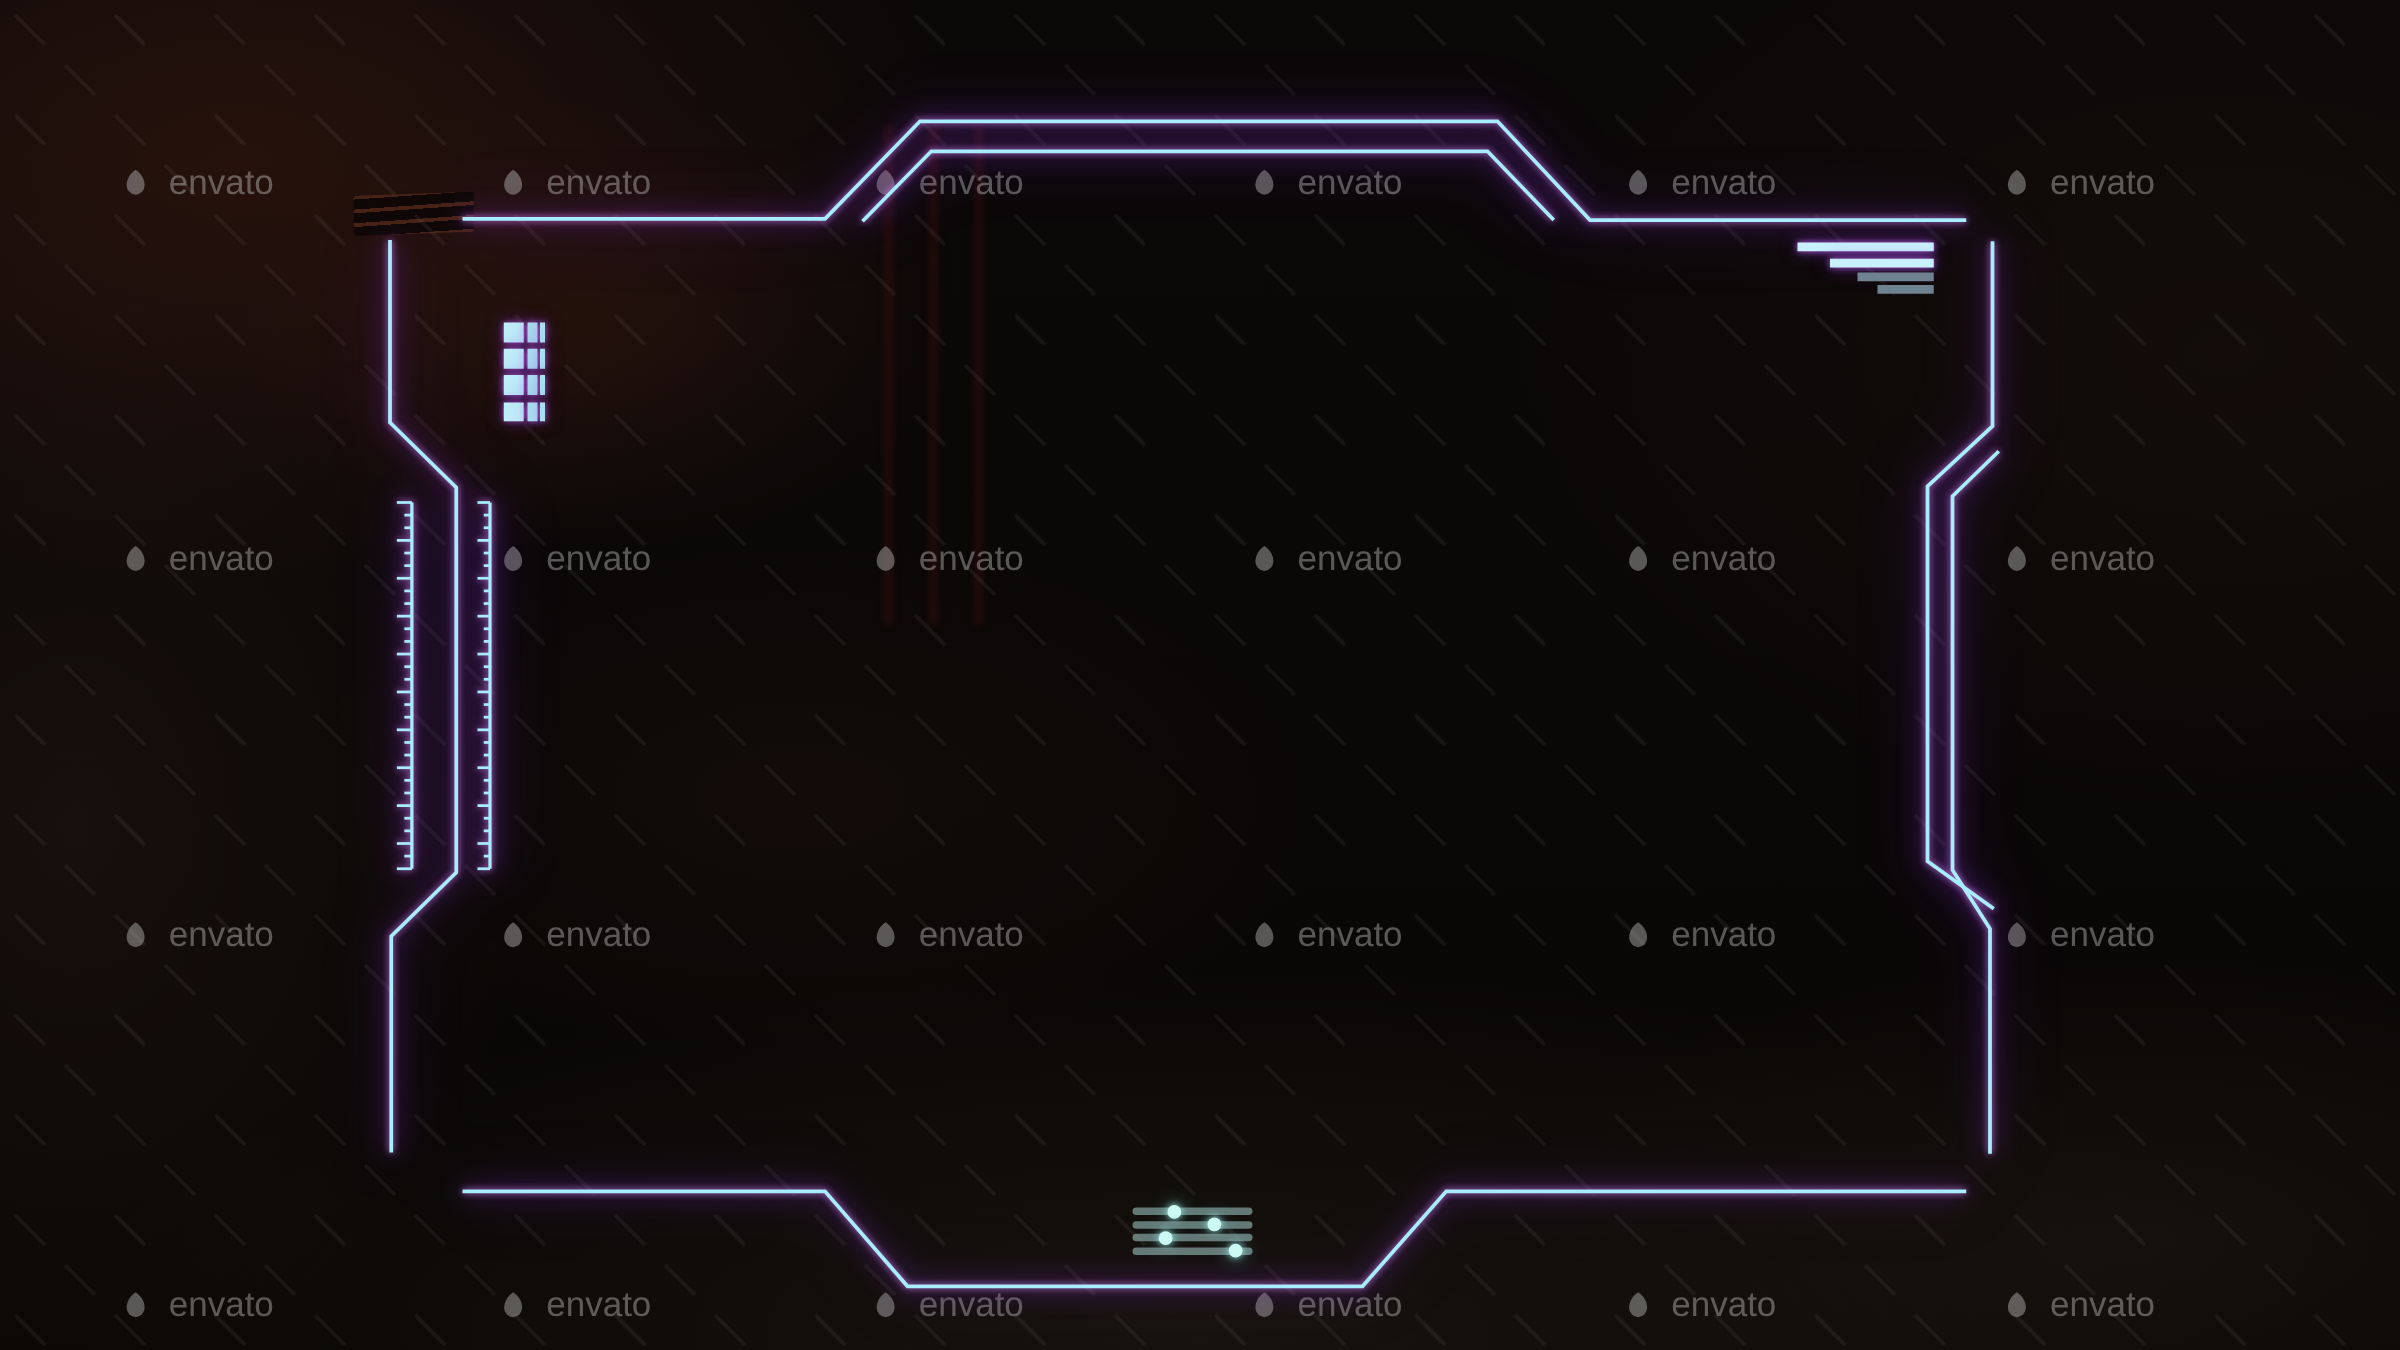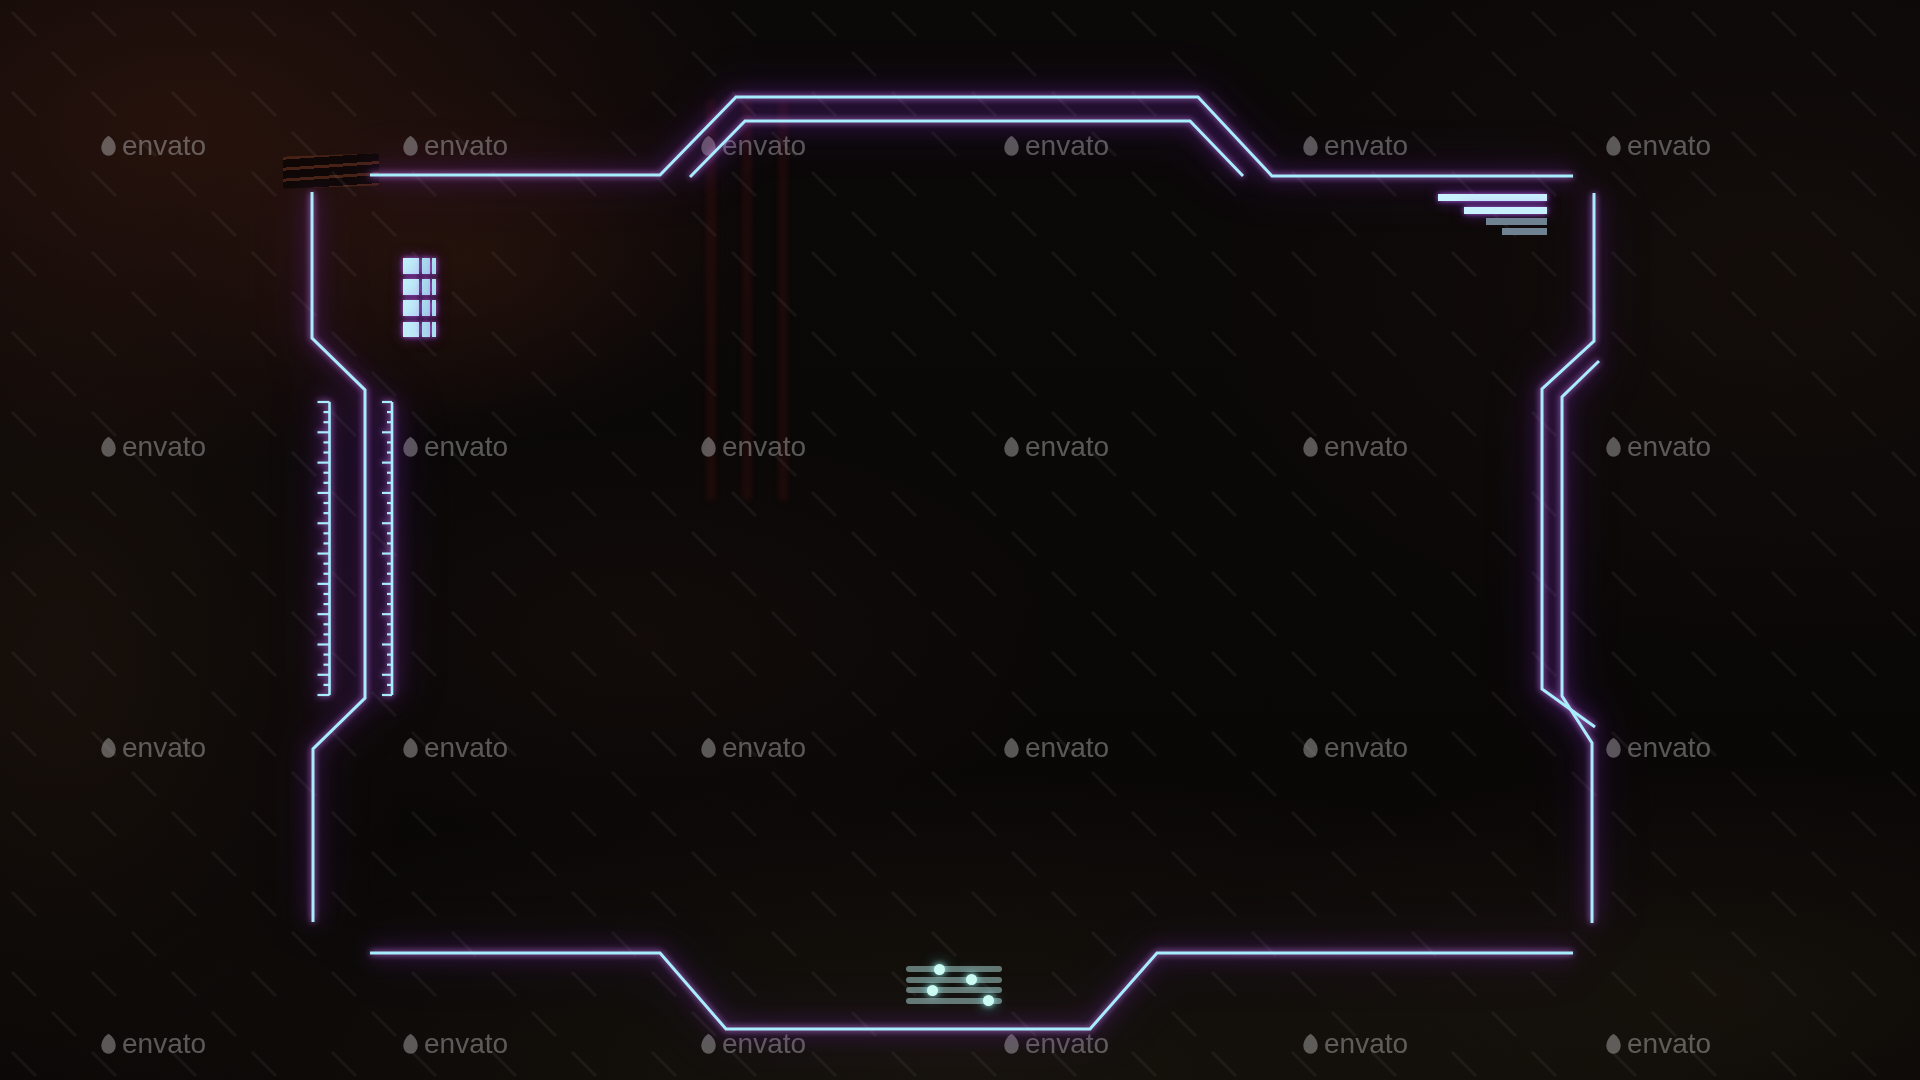--- a/index.html
+++ b/index.html
@@ -28,21 +28,21 @@
   }
   .bg-red-streaks{
     position:absolute;left:688px;top:100px;width:100px;height:400px;
     background:repeating-linear-gradient(90deg, transparent 0 20px, rgba(150,26,20,.20) 20px 26px, transparent 26px 36px);
     filter:blur(3px);
   }
   
   .hatch{position:absolute;inset:0;opacity:.85;pointer-events:none;}
   .wm-layer{position:absolute;inset:0;pointer-events:none;}
   .watermark{
-    position:absolute;display:flex;align-items:center;gap:5px;
+    position:absolute;display:flex;align-items:center;gap:18px;
     color:#cfcfcf;opacity:.40;
   }
   .watermark .wm-text{font-size:28px;font-weight:500;letter-spacing:0;line-height:1;}
   
   .frame-svg{
     position:absolute;inset:0;
     filter: drop-shadow(0 0 3px rgba(216,132,255,.90))
             drop-shadow(0 0 10px rgba(162,62,245,.55))
             drop-shadow(0 0 24px rgba(130,40,220,.35));
   }

